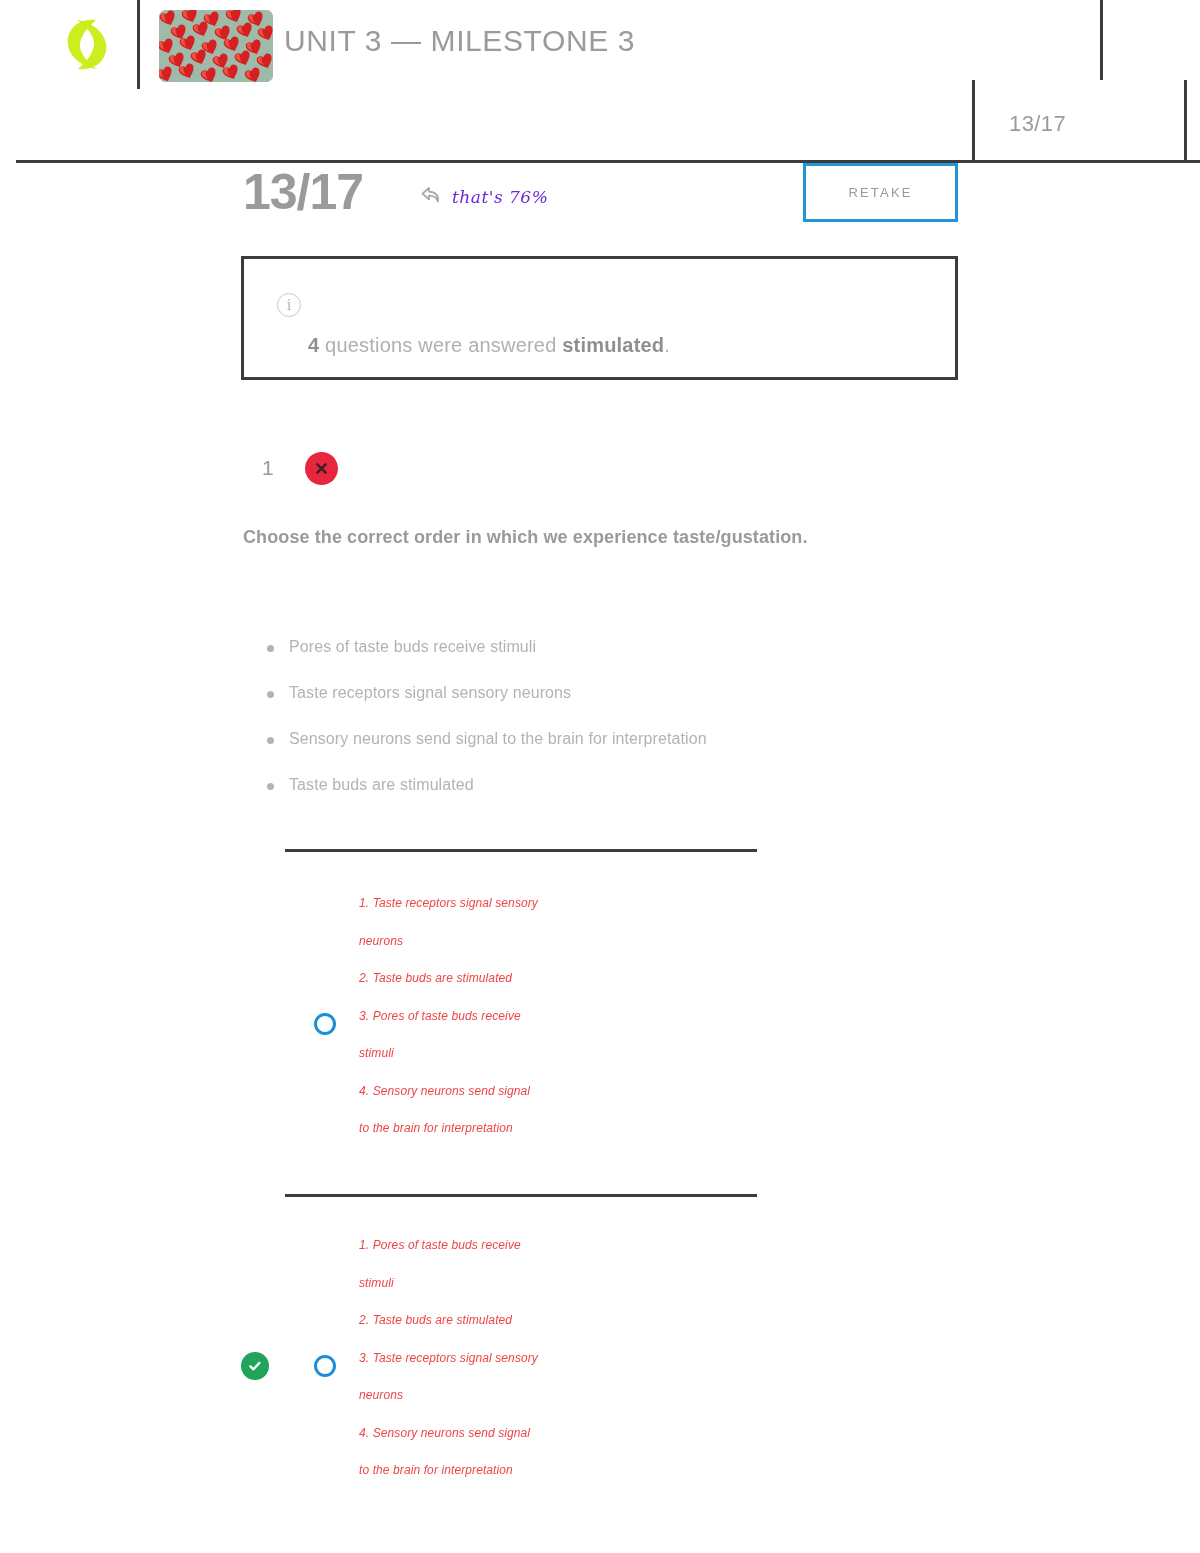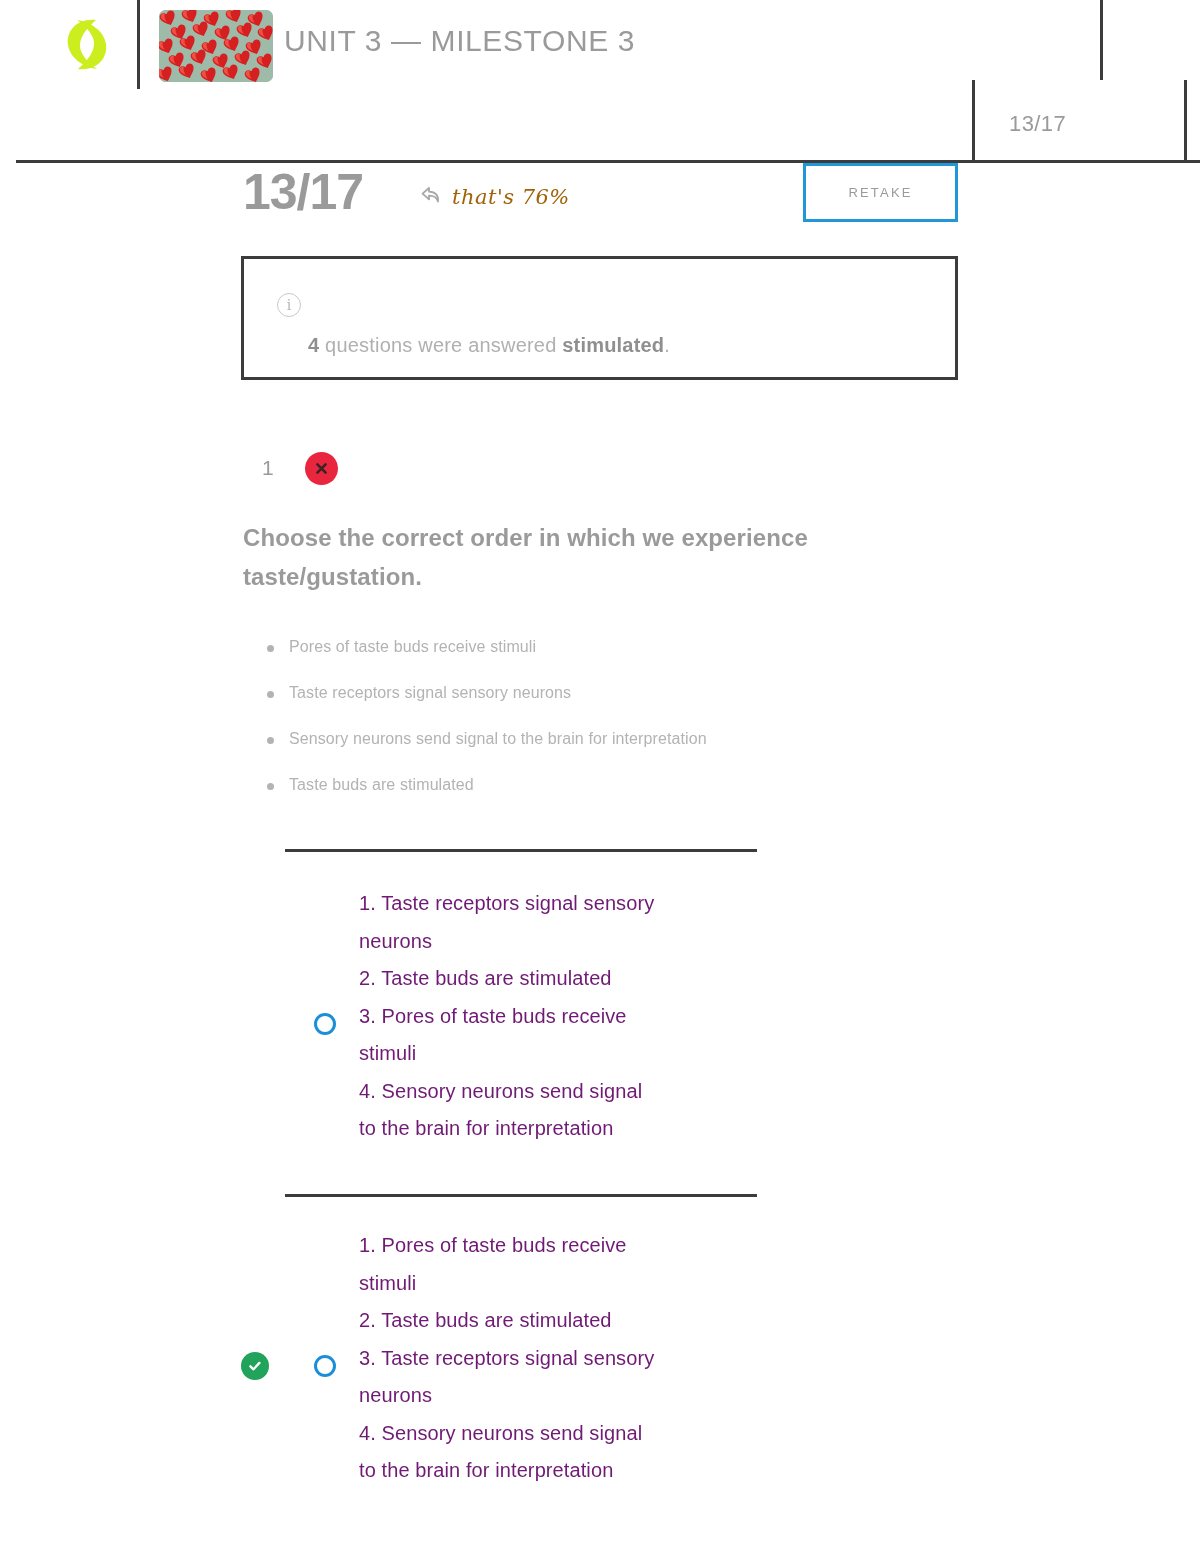--- a/index.html
+++ b/index.html
@@ -103,24 +103,24 @@
   }
   .score-note {
     position: absolute;
     left: 418px; top: 22px;
     display: flex;
     align-items: center;
     gap: 8px;
     color: #9a9a9a;
   }
   .score-note-text {
-    font-size: 21px;
+    font-size: 17px;
     font-family: "DejaVu Serif", serif;
     font-style: italic;
-    color: #a16207;
+    color: #6d28d9;
     letter-spacing: 0.5px;
   }
   .retake-btn {
     position: absolute;
     left: 803px; top: 0px;
     width: 155px; height: 59px;
     box-sizing: border-box;
     border: 3px solid #2196d8;
     background: #ffffff;
     color: #9a9a9a;
@@ -186,21 +186,21 @@
     display: flex;
     align-items: center;
     justify-content: center;
   }
   .badge-wrong svg { display: block; }
 
   .q-text {
     position: absolute;
     left: 243px; top: 518px;
     width: 620px;
-    font-size: 24px;
+    font-size: 18px;
     font-weight: bold;
     color: #9a9a9a;
     line-height: 39px;
     letter-spacing: 0.1px;
   }
 
   .q-bullets {
     position: absolute;
     left: 243px; top: 624px;
     width: 760px;
@@ -252,24 +252,25 @@
     border-radius: 50%;
     background: #21a35c;
     display: flex;
     align-items: center;
     justify-content: center;
   }
   .option-text {
     position: absolute;
     left: 116px;
     width: 386px;
-    font-size: 20px;
-    color: #701a75;
+    font-size: 12px;
+    color: #ef4444;
     line-height: 37.5px;
     letter-spacing: 0.1px;
+    font-style: italic;
   }
   .option-text .ln { display: block; }
 
   #opt-a { top: 849px; }
   #opt-a .radio { left: 71px; top: 164px; }
   #opt-a .option-text { top: 36px; }
 
   #opt-b { top: 1194px; }
   #opt-b .radio { left: 71px; top: 161px; }
   #opt-b .badge-correct { left: -2px; top: 158px; }

